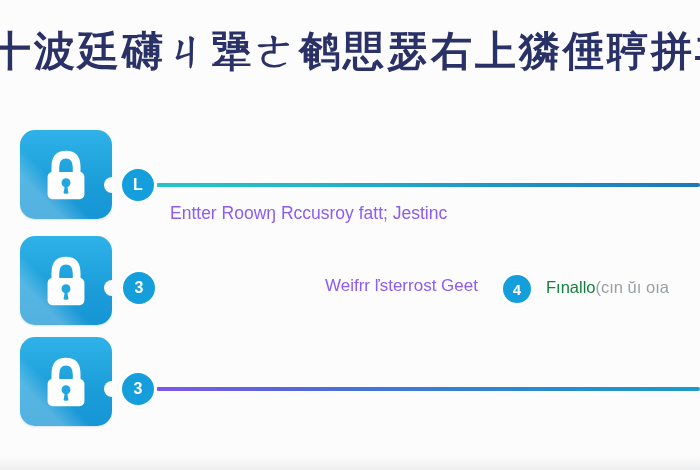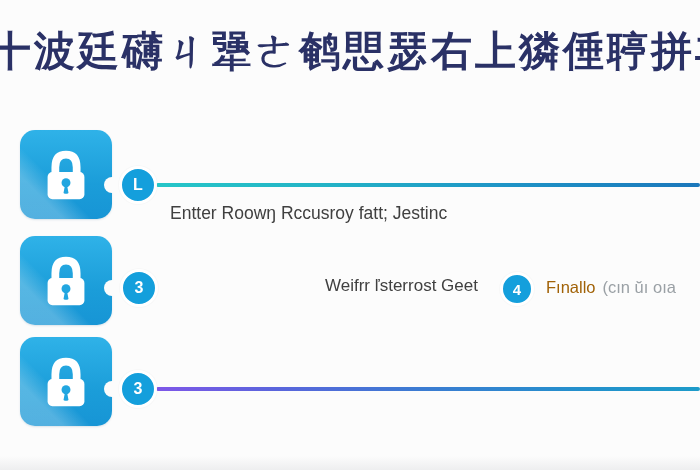--- a/index.html
+++ b/index.html
@@ -45,28 +45,28 @@
     z-index:2;
   }
   .badge.small{width:28px;height:28px;font-size:15px;}
 
   
   .line{position:absolute;left:156px;width:544px;height:4px;border-radius:2px;z-index:1;}
   .line1{top:183px;background:linear-gradient(90deg,#26c6c8 0%,#23b4c6 30%,#1e93c6 65%,#1b77bb 100%);}
   .line3{top:387px;background:linear-gradient(90deg,#7e57e8 0%,#5a65dc 22%,#3c7bd2 48%,#2490cc 78%,#1d9bc9 100%);}
 
   
-  .caption{position:absolute;color:#404040;font-weight:500;white-space:nowrap;}
+  .caption{position:absolute;color:#8b5cf6;font-weight:500;white-space:nowrap;}
   .cap1{left:170px;top:203px;font-size:17.5px;}
   .cap2a{left:178px;top:276px;font-size:17.5px;}
   .cap2b{left:325px;top:276px;font-size:17px;}
   .cap3{left:164px;top:430px;font-size:18.5px;letter-spacing:-.2px;}
   .note{position:absolute;left:546px;top:278px;font-size:16.5px;white-space:nowrap;}
-  .note .dark{color:#a16207;}
-  .note .light{color:#9aa0a5;margin-left:7px;}
+  .note .dark{color:#15803d;}
+  .note .light{color:#9aa0a5;}
 
   .bottom-fade{
     position:absolute;left:0;top:456px;width:700px;height:14px;
     background:linear-gradient(180deg,rgba(0,0,0,0),rgba(110,115,125,.10));
   }
 </style>
 </head>
 <body>
 
 <div class="canvas">

